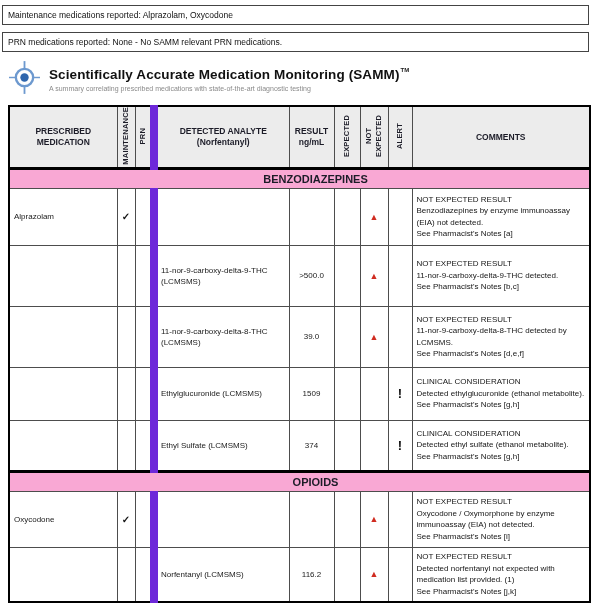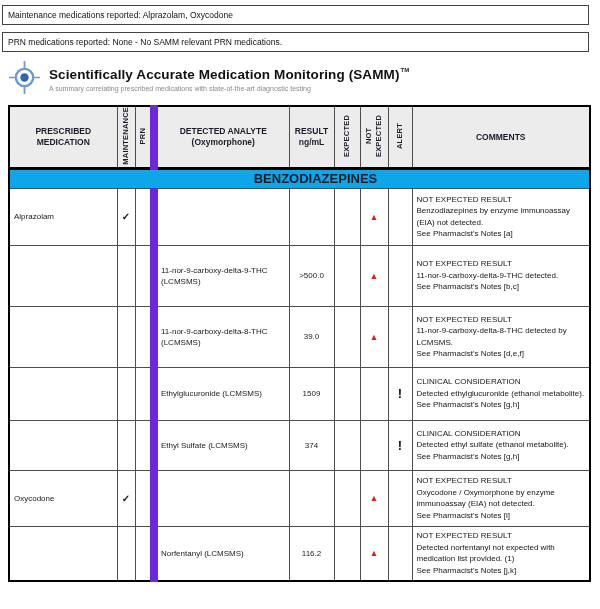--- a/index.html
+++ b/index.html
@@ -68,24 +68,24 @@
     display: inline-block;
     font-size: 7.5px;
     letter-spacing: 0.2px;
     line-height: 10px;
     max-height: 58px;
     white-space: nowrap;
   }
   .vert-pair { display: inline-flex; flex-direction: row; gap: 0; }
 
   tr.band-row td {
-    background: #0ea5e9;
+    background: #f9a8d4;
     text-align: center;
     font-weight: bold;
-    font-size: 13px;
+    font-size: 11px;
     color: #1c1c28;
     border-top: 3px solid #000;
     height: 20px;
     padding-left: 32px;
   }
   td.analyte-col { border-left: 8px solid #6d28d9; }
 
   td.med-cell   { padding-left: 4px; text-align: left; }
   td.mark-cell  { text-align: center; }
   td.analyte-cell { padding: 19px 3px; text-align: left; line-height: 11px; }
@@ -154,21 +154,21 @@
       <span class="hline">MEDICATION</span>
     </td>
     <td>
       <span class="vert">MAINTENANCE</span>
     </td>
     <td>
       <span class="vert">PRN</span>
     </td>
     <td class="analyte-col">
       <span class="hline">DETECTED ANALYTE</span>
-      <span class="hline">(Oxymorphone)</span>
+      <span class="hline">(Norfentanyl)</span>
     </td>
     <td>
       <span class="hline">RESULT</span>
       <span class="hline">ng/mL</span>
     </td>
     <td>
       <span class="vert">EXPECTED</span>
     </td>
     <td>
       <span class="vert-pair">
@@ -258,20 +258,23 @@
     <td class="mark-cell"></td>
     <td class="mark-cell"></td>
     <td class="mark-cell"><span class="bang">!</span></td>
     <td class="comments-cell">
       <div class="c-line">CLINICAL CONSIDERATION</div>
       <div class="c-line">Detected ethyl sulfate (ethanol metabolite).</div>
       <div class="c-line">See Pharmacist's Notes [g,h]</div>
     </td>
   </tr>
 
+  <tr class="band-row">
+    <td colspan="9">OPIOIDS</td>
+  </tr>
   <tr class="r6">
     <td class="med-cell">Oxycodone</td>
     <td class="mark-cell"><span class="check">✓</span></td>
     <td class="mark-cell"></td>
     <td class="analyte-cell analyte-col"></td>
     <td class="result-cell"></td>
     <td class="mark-cell"></td>
     <td class="mark-cell"><span class="tri">▲</span></td>
     <td class="mark-cell"></td>
     <td class="comments-cell">

